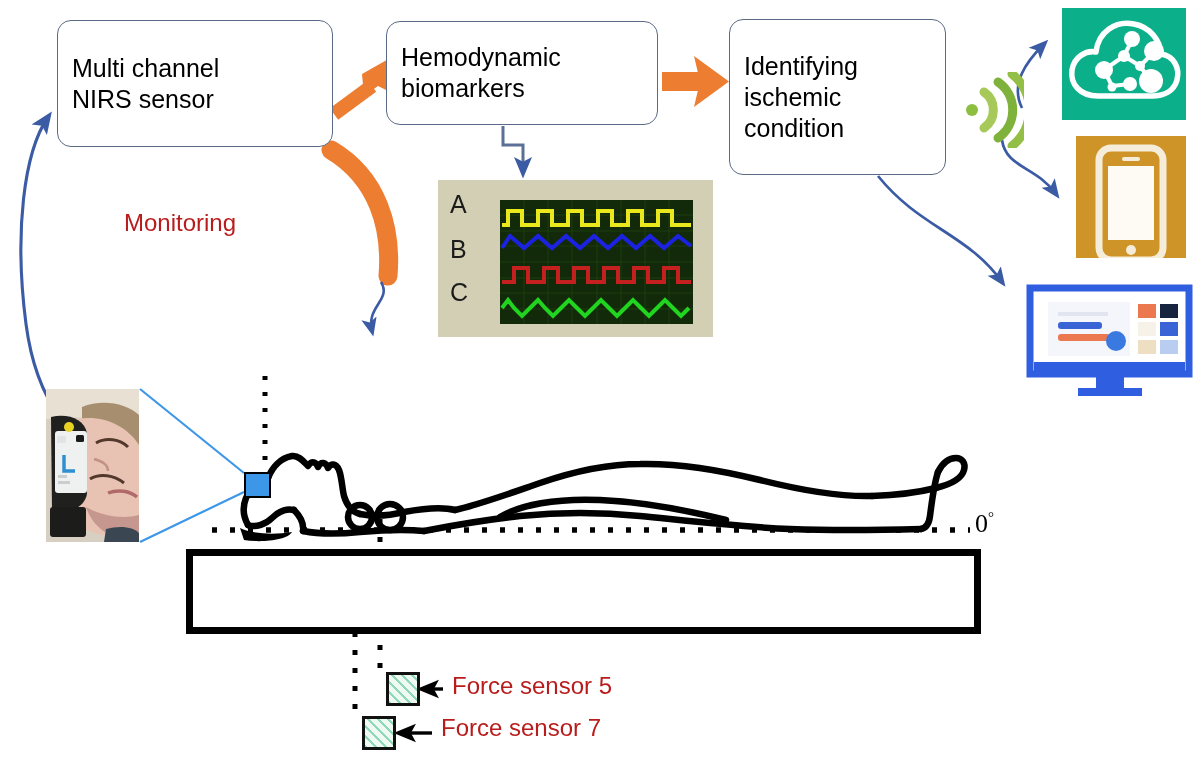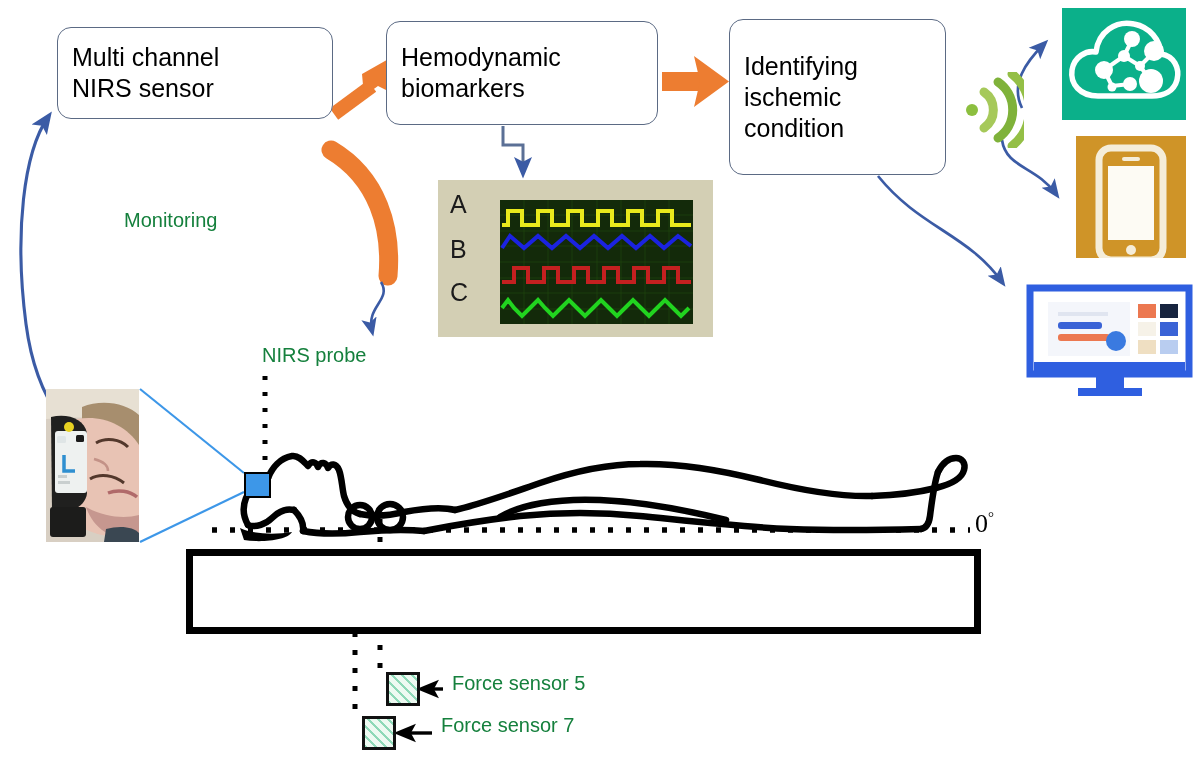--- a/index.html
+++ b/index.html
@@ -31,29 +31,29 @@
     align-items: center;
     justify-content: flex-start;
     padding: 6px 14px;
     color: #000000;
     font-size: 25px;
     line-height: 1.24;
     font-family: "Liberation Sans", sans-serif;
   }
   .flowbox .txt { white-space: pre-line; }
 
-  #box-nirs  { left: 57px;  top: 27px;  width: 276px; height: 92px; }
+  #box-nirs  { left: 57px;  top: 20px;  width: 276px; height: 127px; }
   #box-hemo  { left: 386px; top: 21px;  width: 272px; height: 104px; }
   #box-isch  { left: 729px; top: 19px;  width: 217px; height: 156px; }
 
   
   .plainlabel {
     position: absolute;
-    color: #15803d;
-    font-size: 20px;
+    color: #b91c1c;
+    font-size: 24px;
     white-space: nowrap;
     font-family: "Liberation Sans", sans-serif;
   }
   #label-monitoring { left: 124px; top: 209px; }
   #label-nirsprobe  { left: 262px; top: 344px; }
   #label-force1     { left: 452px; top: 672px; }
   #label-force2     { left: 441px; top: 714px; }
 
   #label-zero {
     position: absolute;
@@ -342,21 +342,20 @@
       <circle cx="23" cy="38" r="5" fill="#e8d222"></circle>
 
       <rect x="4" y="118" width="36" height="30" rx="3" fill="#1c1c1b"></rect>
 
       <path d="M 60,140 C 74,136 88,138 93,144 L 93,153 L 58,153 Z" fill="#3a4752"></path>
     </svg>
   </div>
 
   <div id="probe-marker"></div>
 
-  <div class="plainlabel" id="label-nirsprobe">NIRS probe</div>
 
   <div id="label-zero">
     <span>0</span><sup>°</sup>
   </div>
 
   <div id="bed"></div>
 
   <div class="force-sq" id="force-sq-1"></div>
   <div class="force-sq" id="force-sq-2"></div>
 

